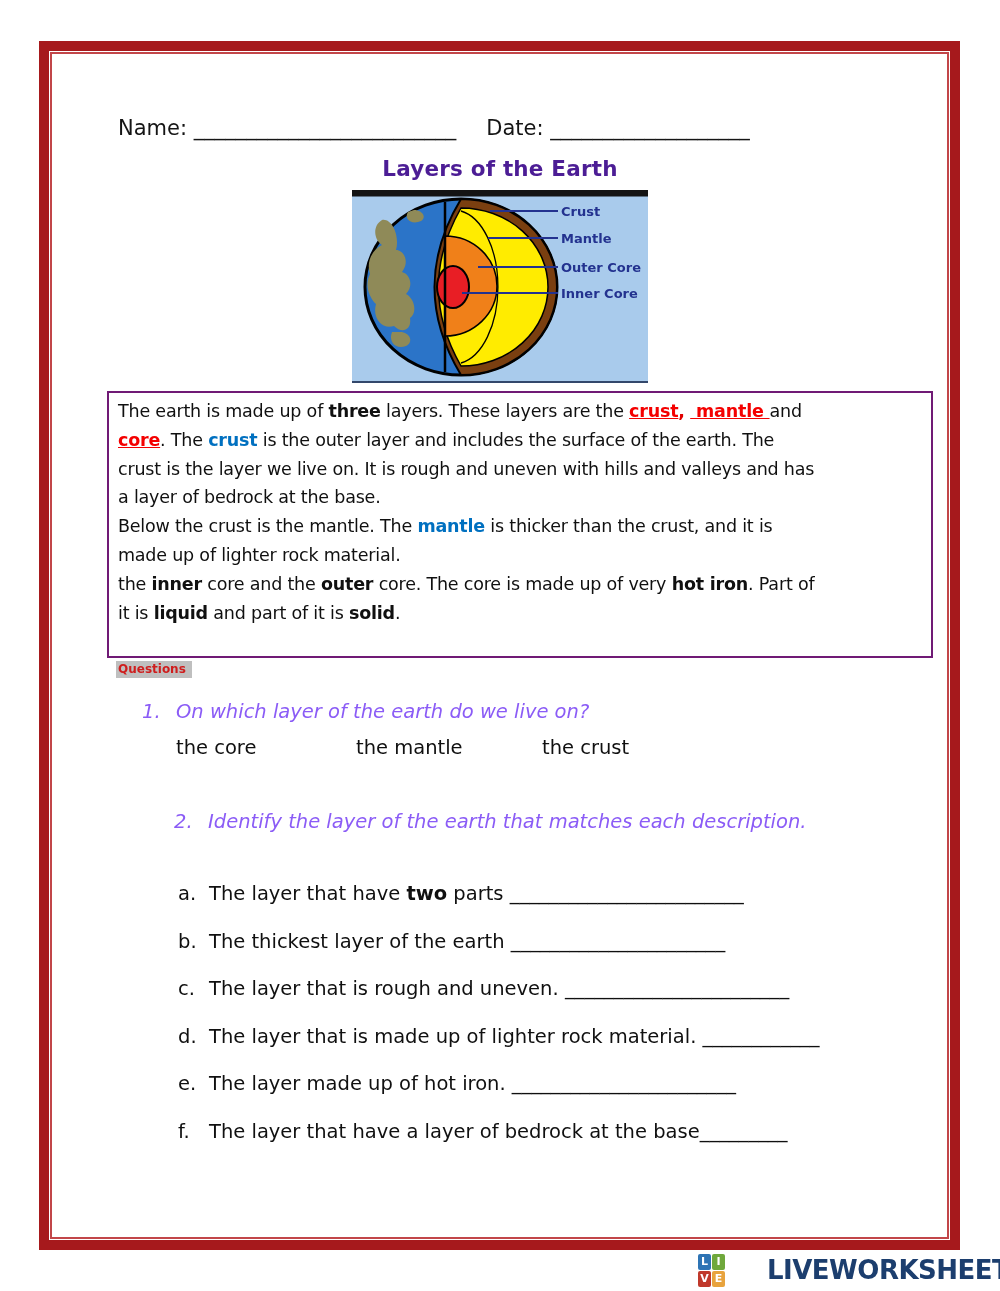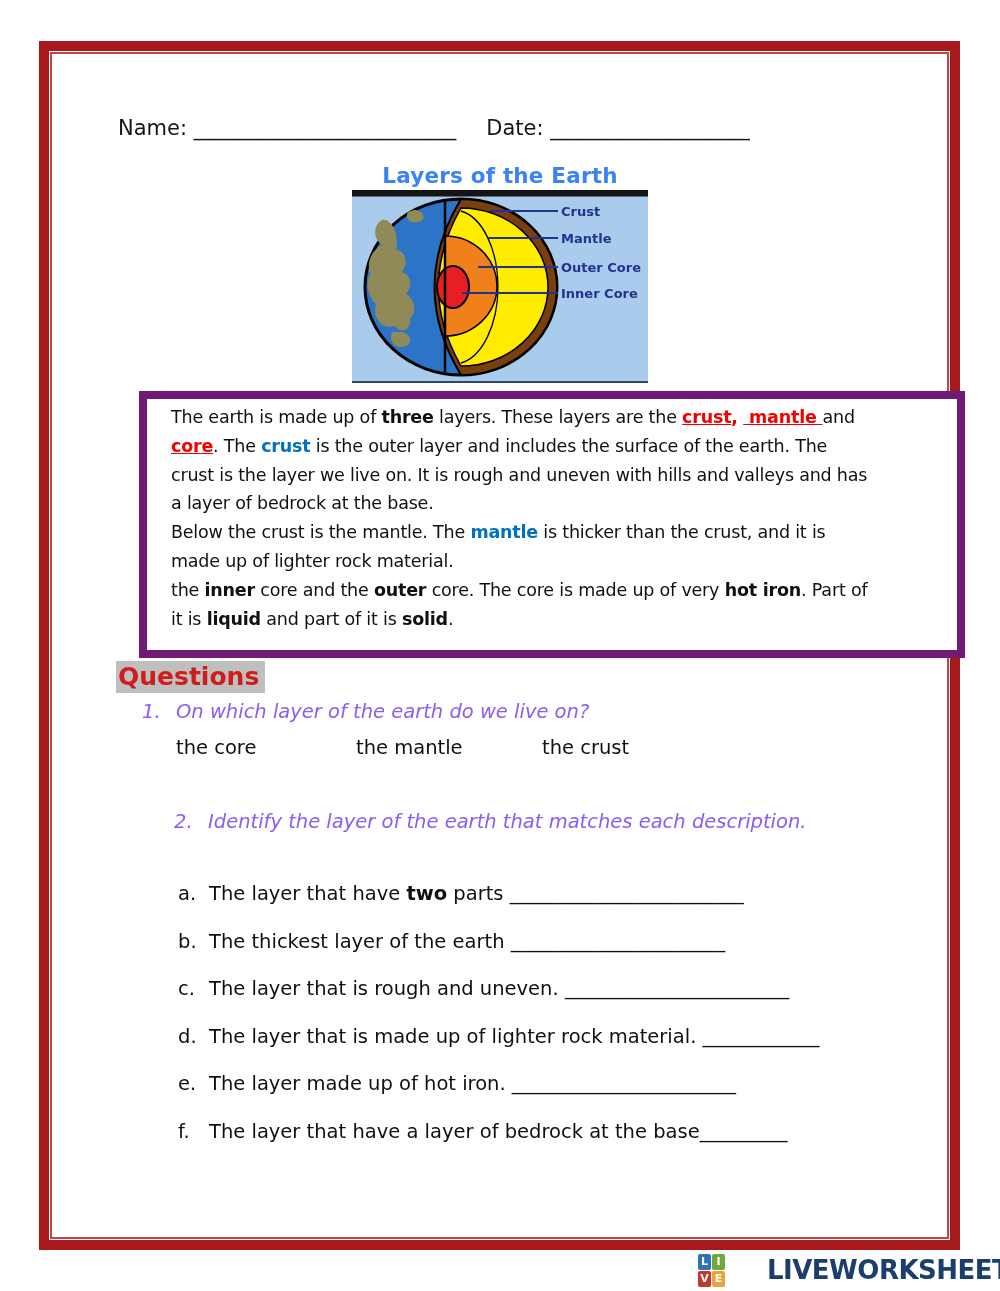--- a/index.html
+++ b/index.html
@@ -5,33 +5,33 @@
   html,body{margin:0;padding:0;background:#fff;}
   #page{position:relative;width:1000px;height:1291px;background:#ffffff;
         font-family:"DejaVu Sans",sans-serif;color:#111;overflow:hidden;}
   .frame{position:absolute;left:39px;top:41px;width:921px;height:1209px;
          box-sizing:border-box;border:10px solid #A6191C;
          box-shadow: inset 0 0 0 1px #ffffff, inset 0 0 0 3px #c24649;}
   .name-date{position:absolute;left:118px;top:116px;font-size:21px;white-space:pre;color:#151515;}
   .name-date .lbl{font-weight:500;}
   .name-date .date-lbl{margin-left:30px;}
   .title{position:absolute;left:0;top:156px;width:100%;text-align:center;
-         font-size:21.5px;font-weight:bold;color:#3b82f6;letter-spacing:0.2px;margin-top:7px;}
+         font-size:21.5px;font-weight:bold;color:#4c1d95;letter-spacing:0.2px;}
   .diagram{position:absolute;left:352px;top:190px;width:296px;height:193px;}
   .diagram svg{display:block;}
   .diagram text{font-family:"DejaVu Sans",sans-serif;font-weight:bold;font-size:13px;fill:#23328F;}
   .passage{position:absolute;left:107px;top:391px;width:826px;height:267px;box-sizing:border-box;
-           border:8px solid #701a75;padding:4px 24px;background:#fff;margin-left:32px;}
+           border:2px solid #701a75;padding:4px 9px;background:#fff;}
   .p-line{font-size:17.5px;line-height:28.8px;white-space:pre;letter-spacing:-0.2px;color:#101010;}
   .seg-b{font-weight:bold;}
   .seg-r{color:#F40000;font-weight:bold;text-decoration:underline;}
   .seg-rp{color:#E00000;font-weight:bold;}
   .seg-bl{color:#0070C0;font-weight:bold;}
   .seg-blank{letter-spacing:0;}
-  .q-heading{position:absolute;left:116px;top:661px;font-size:25px;font-weight:bold;
+  .q-heading{position:absolute;left:116px;top:661px;font-size:12px;font-weight:bold;
              color:#CF1D1D;background:#BFBFBF;padding:1px 6px 2px 2px;}
   .q-main{position:absolute;left:142px;font-size:19.5px;white-space:pre;color:#8b5cf6;font-style:italic;}
   .q-main .num{display:inline-block;width:34px;}
   .q1{top:700px;}
   .q2{top:810px;margin-left:32px;}
   .q1-options{position:absolute;left:176px;top:736px;width:600px;height:26px;}
   .q1-options .opt{position:absolute;top:0;font-size:19.5px;color:#101010;cursor:pointer;}
   .opt-0{left:0;}
   .opt-1{left:180px;}
   .opt-2{left:366px;}

